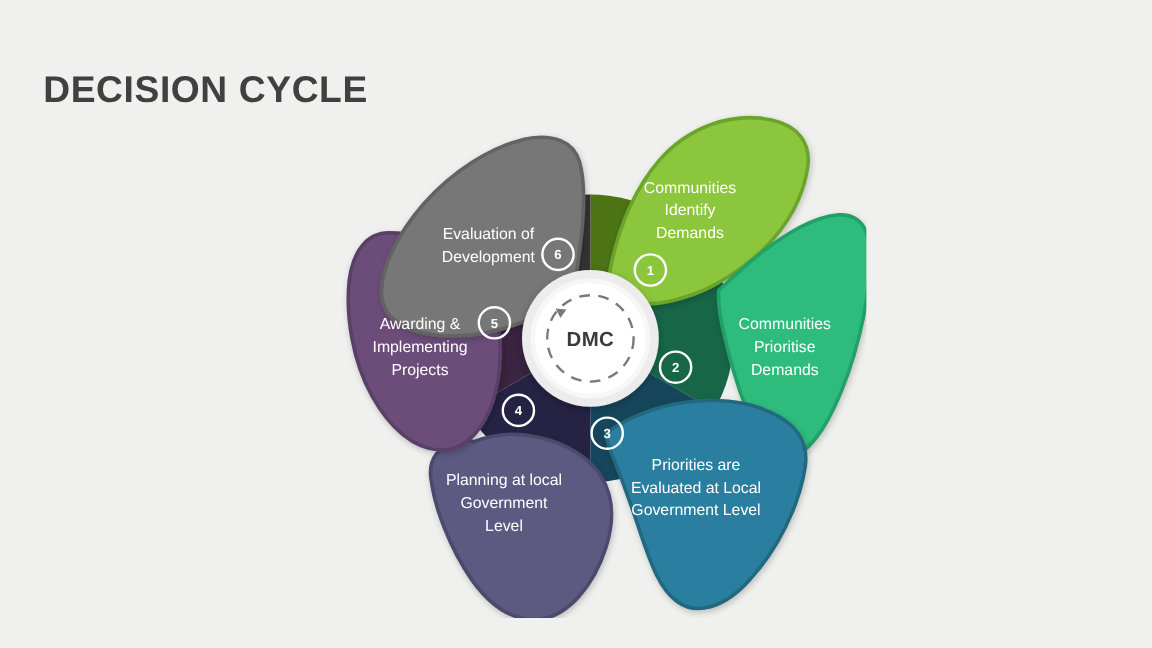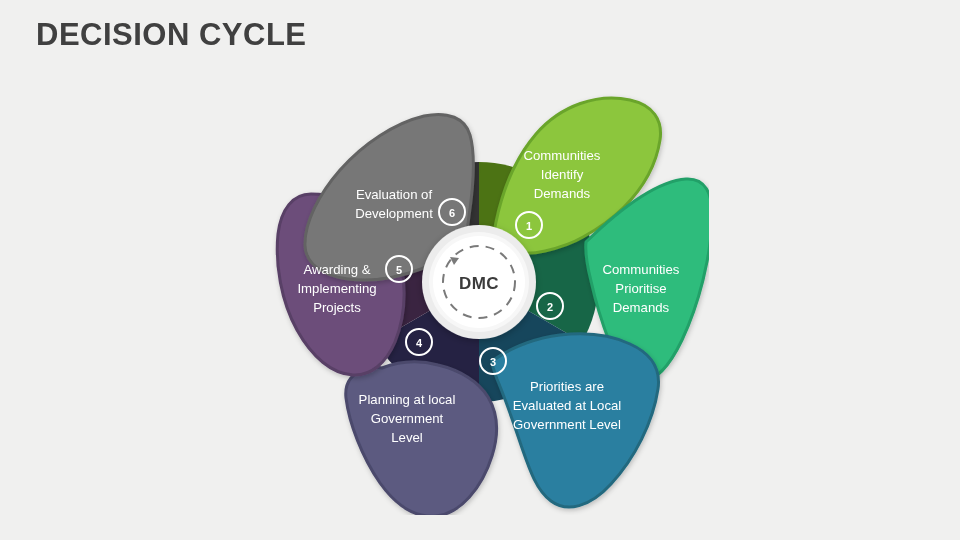--- a/index.html
+++ b/index.html
@@ -19,21 +19,21 @@
     left: 36px;
     top: 17px;
     font-size: 31px;
     font-weight: bold;
     color: #404040;
     letter-spacing: 0.5px;
     text-transform: uppercase;
   }
   #diagram-wrap {
     position: absolute;
-    left: 249px;
+    left: 262px;
     top: 50px;
     width: 460px;
     height: 465px;
   }
   svg.cycle {
     display: block;
     width: 460px;
     height: 465px;
   }
   .petal-label {
@@ -57,21 +57,21 @@
     font-size: 17px;
     font-weight: bold;
     text-anchor: middle;
     dominant-baseline: central;
     letter-spacing: 0.4px;
   }
 </style>
 </head>
 <body style="background: rgb(240, 240, 239);">
 
-<div id="page-title" style="color: rgb(64, 64, 64);">DECISION CYCLE</div>
+<div id="page-title" style="color: rgb(64, 64, 64); margin-top: 40px;">DECISION CYCLE</div>
 
 <div id="diagram-wrap">
   <svg class="cycle" viewBox="0 0 460 465">
     <defs>
       <filter id="softshadow" x="-30%" y="-30%" width="160%" height="160%">
         <feDropShadow dx="1" dy="2" stdDeviation="2.5" flood-color="#000000" flood-opacity="0.22"></feDropShadow>
       </filter>
       <filter id="hubshadow" x="-40%" y="-40%" width="180%" height="180%">
         <feDropShadow dx="0" dy="2" stdDeviation="3.5" flood-color="#000000" flood-opacity="0.25"></feDropShadow>
       </filter>

